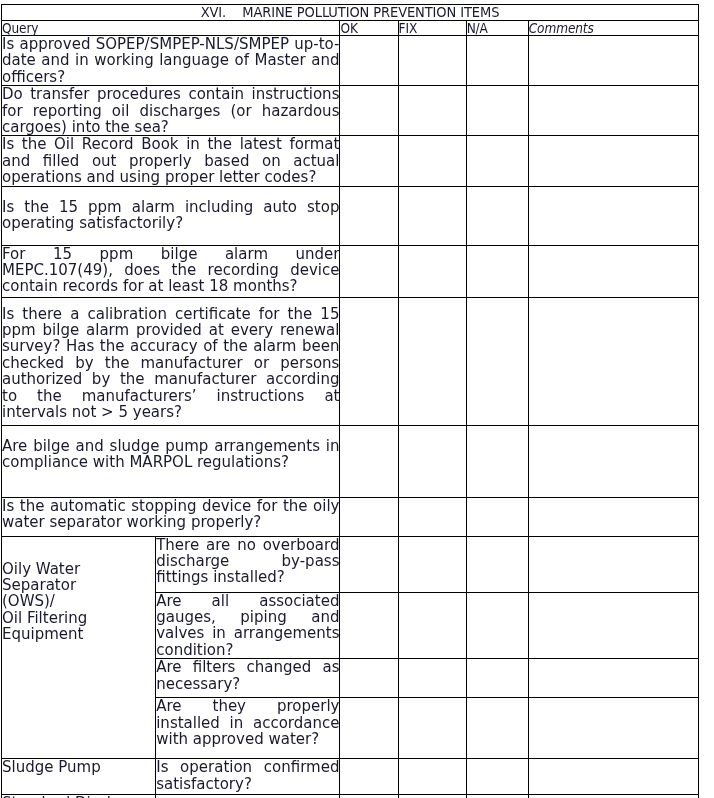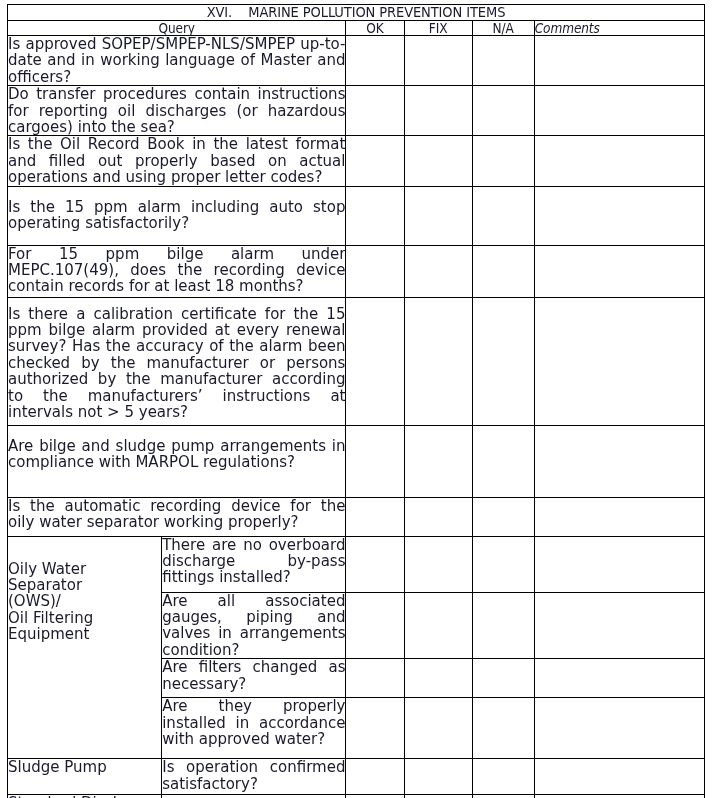--- a/index.html
+++ b/index.html
@@ -13,21 +13,21 @@
     font-family: "DejaVu Sans", sans-serif;
     color: #1a1a2e;
     overflow: hidden;
   }
 
   .page {
     position: relative;
     width: 714px;
     height: 798px;
     box-sizing: border-box;
-    padding: 4px 9px 5px 7px;
+    padding: 4px 9px 5px 1px;
   }
 
   table.checklist {
     width: 698px;
     border-collapse: collapse;
     table-layout: fixed;
     border: 1.6px solid #000;
   }
 
   table.checklist td,
@@ -48,21 +48,21 @@
     padding: 1px 0 2px 0;
     line-height: 15px;
     white-space: pre;
   }
 
   
   .hdr {
     font-weight: bold;
     font-size: 13.5px;
     font-family: "DejaVu Sans Condensed", "Liberation Sans Narrow", "Liberation Sans", sans-serif;
-    text-align: center;
+    text-align: left;
     padding: 1px 0 2px 0;
     line-height: 14px;
     letter-spacing: -0.1px;
   }
   .hdr.comments {
     text-align: left;
     padding-right: 12px;
     font-style: italic;
   }
 
@@ -179,21 +179,21 @@
 
       <tr>
         <td class="q pad-top" colspan="2" style="height:59px">Are bilge and sludge pump arrangements in compliance with MARPOL regulations?</td>
         <td class="blank"></td>
         <td class="blank"></td>
         <td class="blank"></td>
         <td class="blank"></td>
       </tr>
 
       <tr>
-        <td class="q" colspan="2" style="height:38px; text-align-last:left">Is the automatic recording device for the oily water separator working properly?</td>
+        <td class="q" colspan="2" style="height:38px; text-align-last:left">Is the automatic stopping device for the oily water separator working properly?</td>
         <td class="blank"></td>
         <td class="blank"></td>
         <td class="blank"></td>
         <td class="blank"></td>
       </tr>
 
       <tr>
         <td class="q cat cat-mid" rowspan="4">
           <span class="ln">Oily             Water</span>
           <span class="ln">Separator</span>

